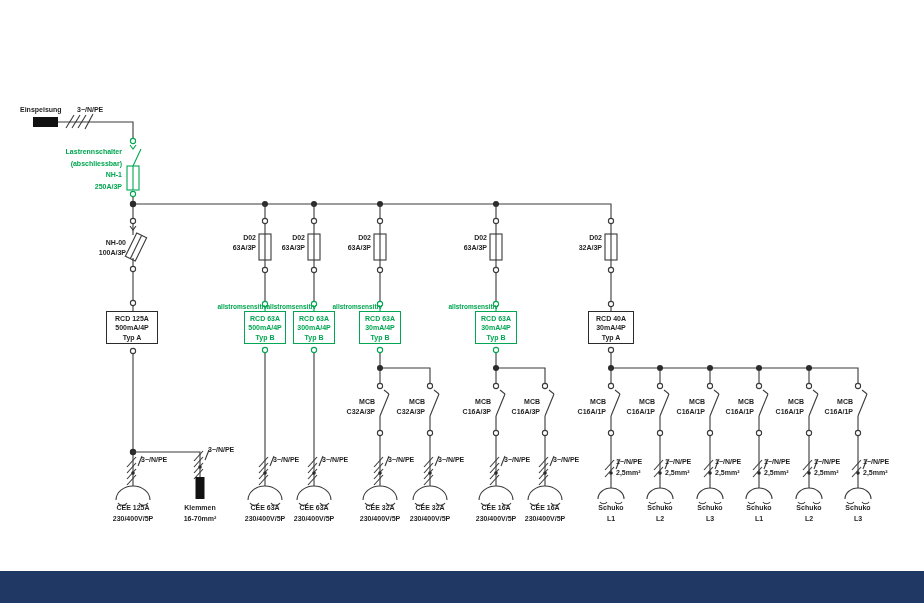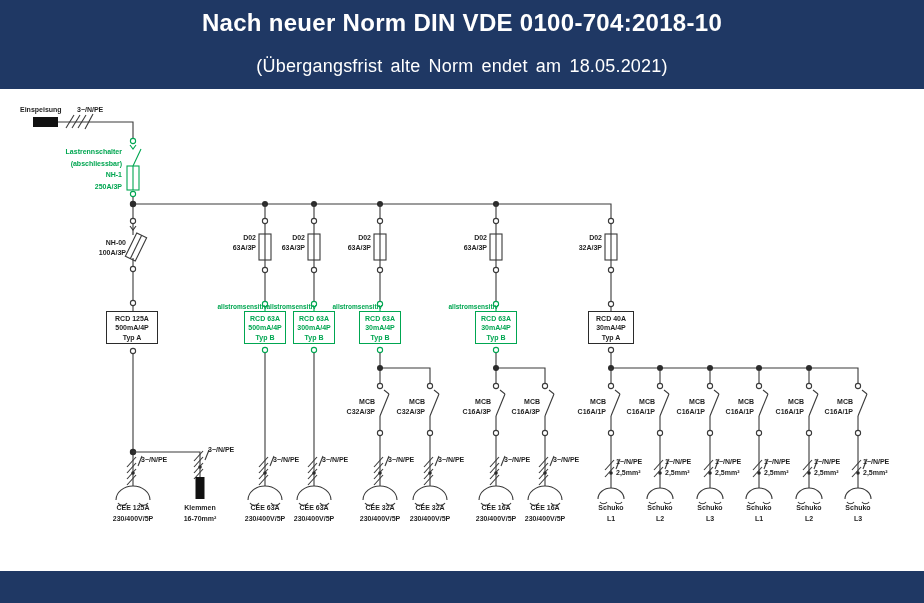--- a/index.html
+++ b/index.html
@@ -24,24 +24,20 @@
   .box{position:absolute;background:#fff;border:1px solid #2b2b2b;text-align:center;
        font-size:7px;font-weight:bold;color:#1f1f1f;line-height:9.3px;padding-top:2px;
        box-sizing:border-box;z-index:2;}
   .greenb{border:1.5px solid #00a651;color:#00a651;}
 </style>
 </head>
 <body>
 
 <div class="canvas">
 
-  <div class="header">
-    <div class="title">Nach neuer Norm DIN VDE 0100-704:2018-10</div>
-    <div class="subtitle">(Übergangsfrist alte Norm endet am 18.05.2021)</div>
-  </div>
 
   <svg class="wires" width="924" height="603" viewBox="0 0 924 603">
     <defs>
       <g id="term">
           <circle r="2.6" fill="#fff"></circle>
         </g>
       <g id="fuse">
           <rect x="-6" y="-13" width="12" height="26" fill="#fff"></rect>
           <line y1="-13" y2="13"></line>
         </g>

